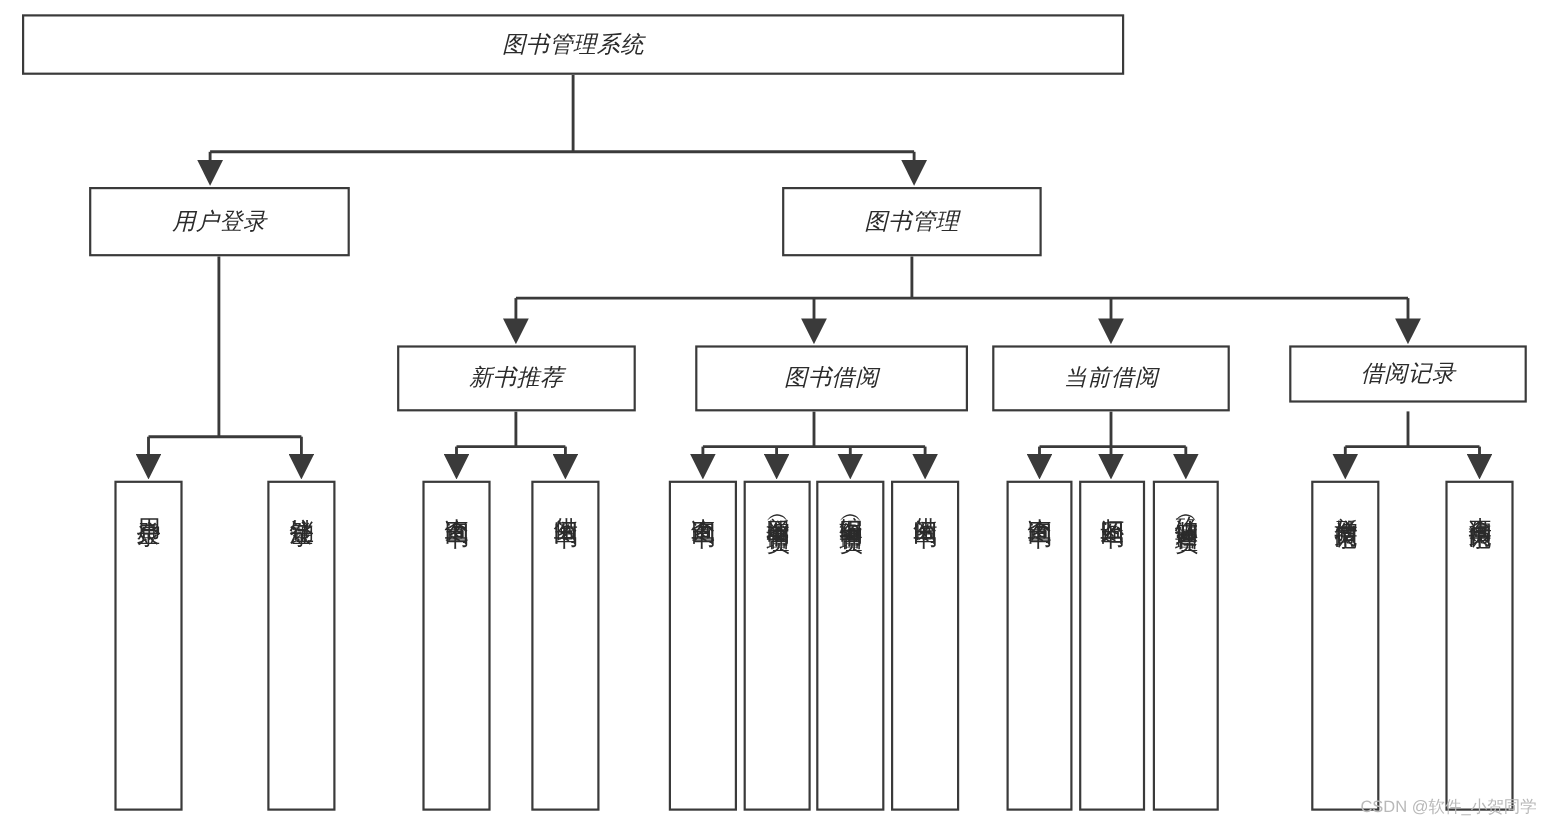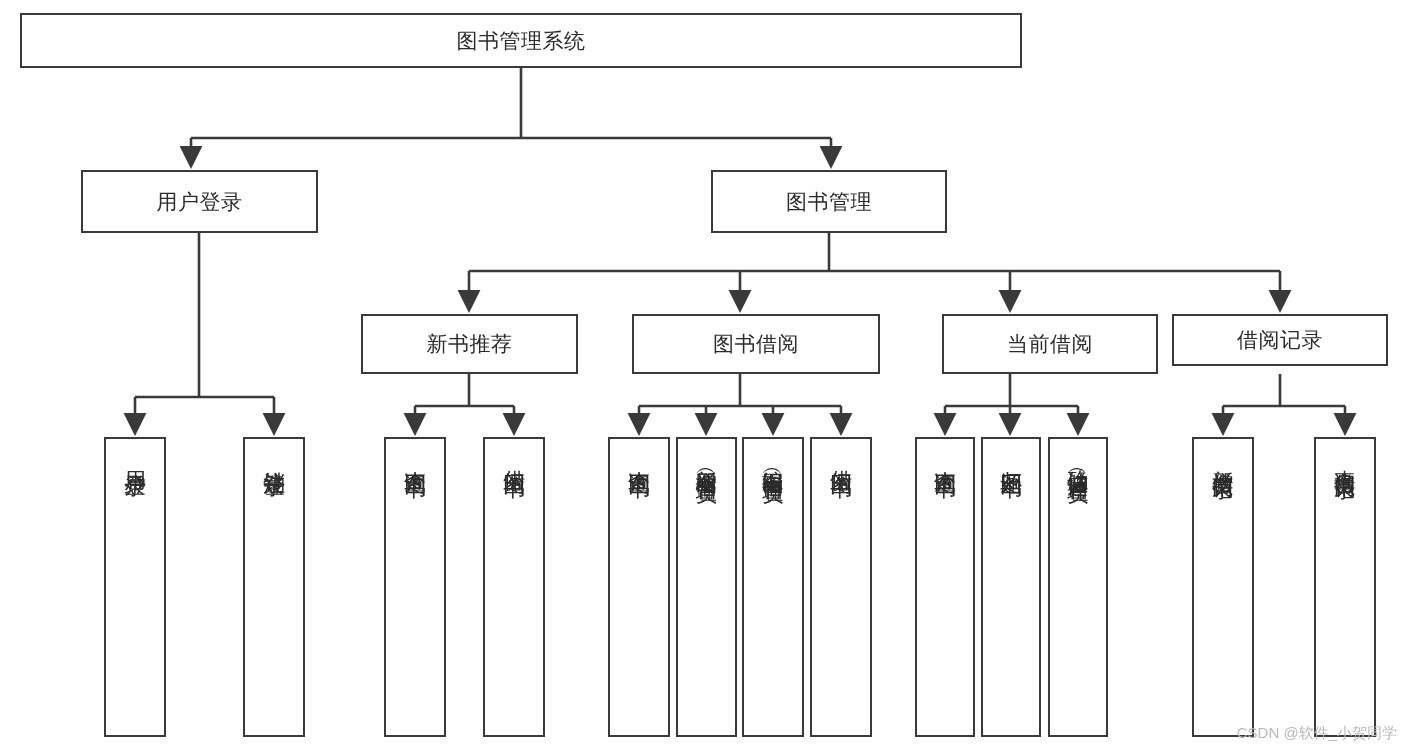--- a/index.html
+++ b/index.html
@@ -28,20 +28,21 @@
     display:block;
     text-align:center;
     letter-spacing:0.5px;
   }
 
   
   .node.horiz .label{
     font-size:21px;
     line-height:1.2;
     white-space:nowrap;
+    font-style:italic;
   }
   .node.root .label{font-size:21px;}
 
   
   .node.leaf{
     align-items:flex-start;
     justify-content:center;
     padding-top:14px;
   }
   .node.leaf .label{
@@ -130,21 +131,21 @@
   <div class="node horiz" style="left:361px;top:314px;width:217px;height:60px;">
     <span class="label">新书推荐</span>
   </div>
 
   <div class="node horiz" style="left:711px;top:170px;width:236px;height:63px;">
     <span class="label">图书管理</span>
   </div>
   <div class="node horiz" style="left:632px;top:314px;width:248px;height:60px;">
     <span class="label">图书借阅</span>
   </div>
-  <div class="node horiz" style="left:942px;top:314px;width:216px;height:60px;">
+  <div class="node horiz" style="left:902px;top:314px;width:216px;height:60px;">
     <span class="label">当前借阅</span>
   </div>
   <div class="node horiz" style="left:1172px;top:314px;width:216px;height:52px;">
     <span class="label">借阅记录</span>
   </div>
 
   <div class="node leaf" style="left:104px;top:437px;width:62px;height:300px;">
     <span class="label">用户登录</span>
   </div>
   <div class="node leaf" style="left:243px;top:437px;width:62px;height:300px;">

